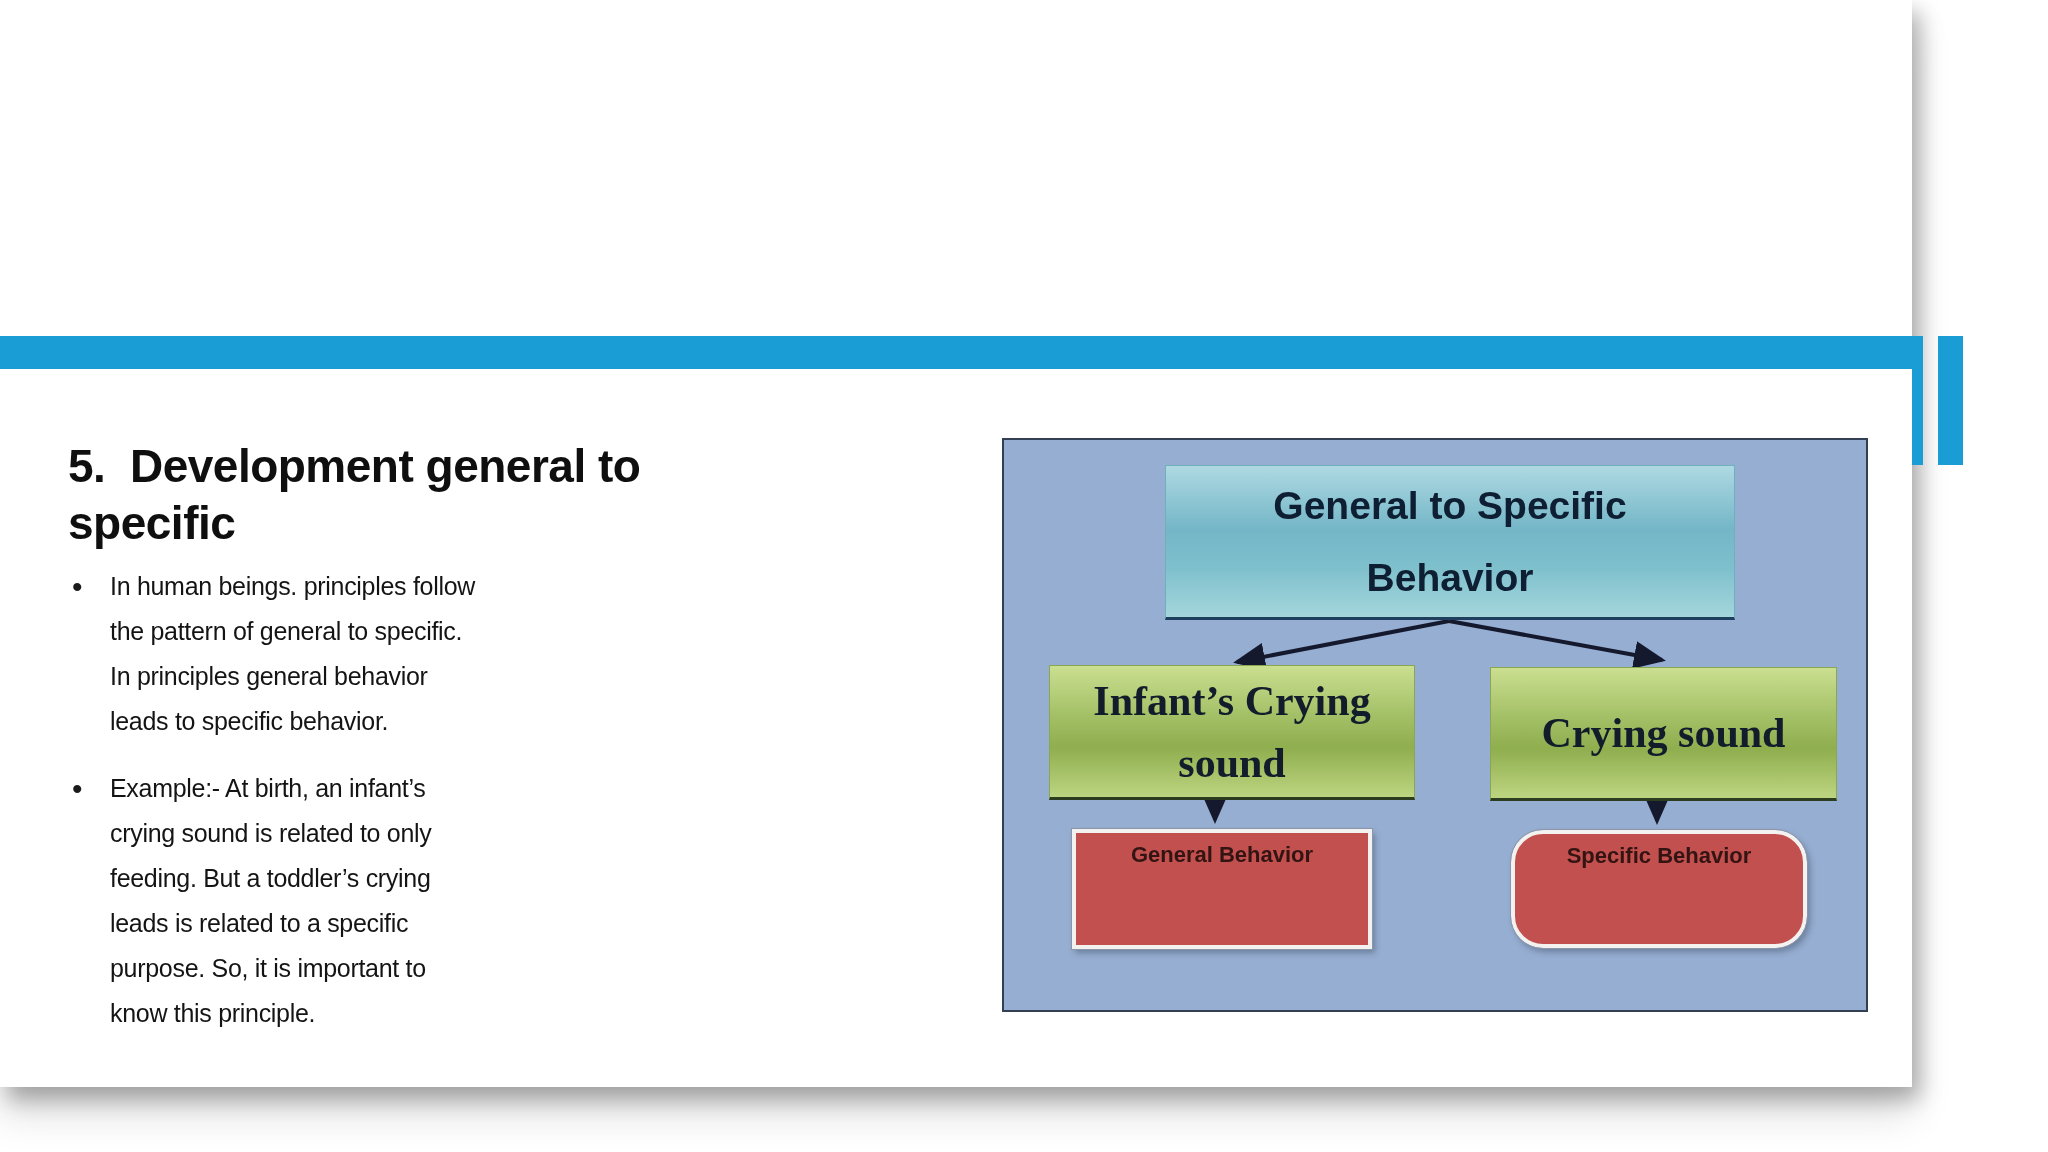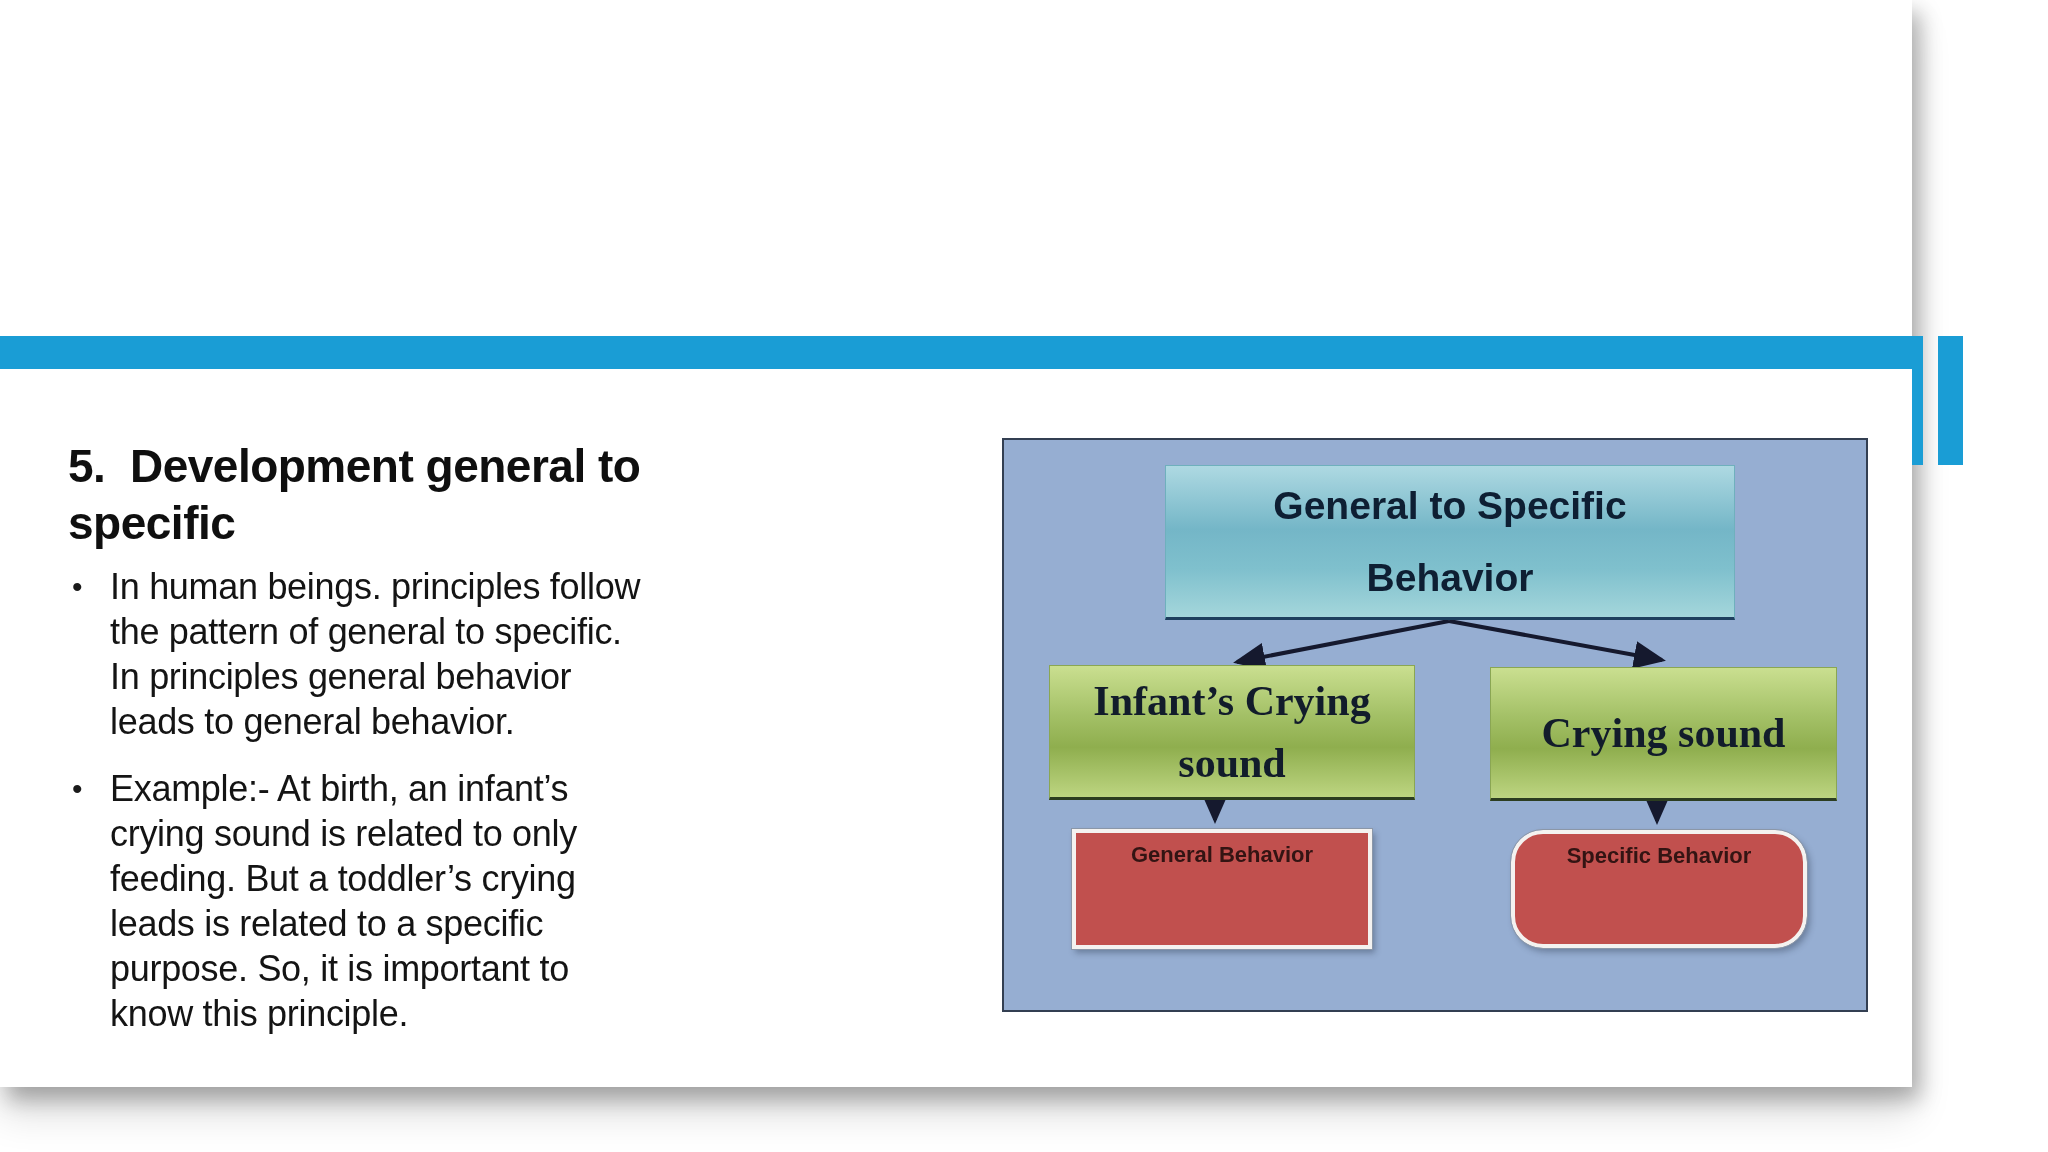--- a/index.html
+++ b/index.html
@@ -33,21 +33,21 @@
   [data-bind-lines] > div { white-space: pre; }
 
   
   .bullets { position: absolute; left: 72px; top: 564px; }
   .bullet { display: flex; margin-bottom: 22px; }
   .bullet-marker {
     width: 38px; flex: 0 0 38px;
     font-size: 30px; line-height: 45px; color: #1a1a1a;
   }
   .bullet-text {
-    font-size: 36px; line-height: 45px; color: #141414; letter-spacing: -0.3px;
+    font-size: 25px; line-height: 45px; color: #141414; letter-spacing: -0.3px;
   }
 
   
   .diagram {
     position: absolute; left: 1002px; top: 438px;
     width: 866px; height: 574px;
     border: 2px solid #333f52; box-sizing: border-box;
   }
   .dbox { position: absolute; box-sizing: border-box; text-align: center; }
 
@@ -98,21 +98,21 @@
       <div>specific</div>
     </div>
 
   <div class="bullets">
     <div class="bullet">
       <div class="bullet-marker" data-bind="slide.bullets.0.marker">•</div>
       <div class="bullet-text" data-bind-lines="slide.bullets.0.lines">
           <div>In human beings. principles follow</div>
           <div>the pattern of general to specific.</div>
           <div>In principles general behavior</div>
-          <div>leads to general behavior.</div>
+          <div>leads to specific behavior.</div>
         </div>
     </div>
     <div class="bullet">
       <div class="bullet-marker" data-bind="slide.bullets.1.marker">•</div>
       <div class="bullet-text" data-bind-lines="slide.bullets.1.lines">
           <div>Example:- At birth, an infant’s</div>
           <div>crying sound is related to only</div>
           <div>feeding. But a toddler’s crying</div>
           <div>leads is related to a specific</div>
           <div>purpose. So, it is important to</div>

